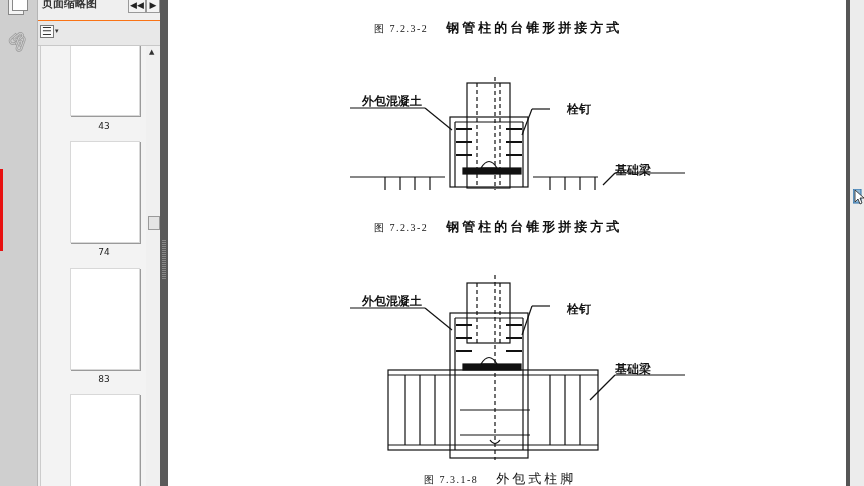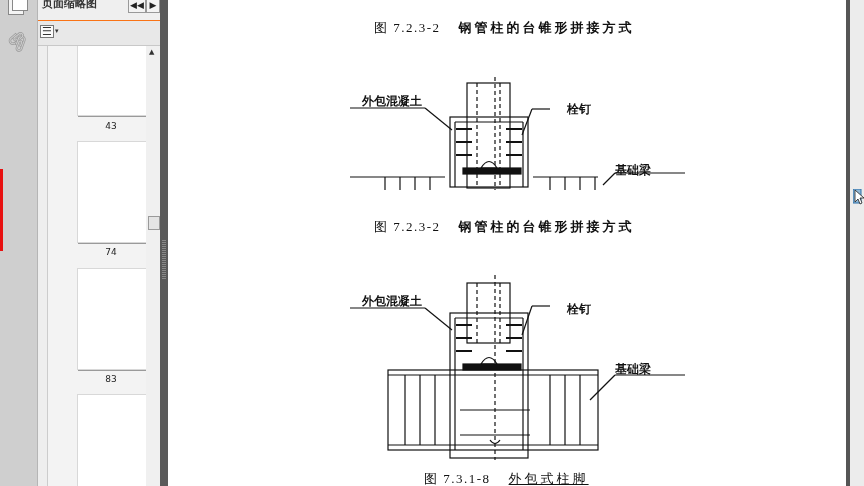--- a/index.html
+++ b/index.html
@@ -9,34 +9,34 @@
   .left-strip .pages-icon::after { content:""; position:absolute; left:3px; top:-2px; width:14px; height:12px; border:1px solid #888; border-top:none; background:#fff; }
   .left-strip .clip-icon { position:absolute; left:7px; top:30px; width:20px; height:20px; color:#9a9a9a; font-size:18px; line-height:20px; transform:rotate(35deg); }
   .red-bar { position:absolute; left:0; top:169px; width:3px; height:82px; background:#e81010; }
   .panel { position:absolute; left:38px; top:0; width:122px; height:486px; background:#eeeeee; }
   .panel-header { position:absolute; left:0; top:0; width:122px; height:20px; background:#efefef; border-bottom:1px solid #f97316; }
   .panel-title { position:absolute; left:4px; top:-4px; font-size:11px; font-weight:bold; color:#333; white-space:nowrap; }
   .nav-btn { position:absolute; top:-3px; width:16px; height:14px; border:1px solid #999; background:#f3f3f3; font-size:9px; line-height:14px; text-align:center; color:#222; }
   .panel-toolbar { position:absolute; left:0; top:21px; width:122px; height:24px; background:#e8e8e8; border-bottom:1px solid #c8c8c8; }
   .options-icon { position:absolute; left:2px; top:4px; font-size:11px; color:#333; border:1px solid #777; padding:0 1px; line-height:11px; background:#fafafa; }
   .options-caret { position:absolute; left:17px; top:6px; font-size:7px; color:#333; }
-  .thumb-area { position:absolute; left:9px; top:46px; width:106px; height:440px; background:#f3f3f3; overflow:hidden; border-left:1px solid #ccc; }
+  .thumb-area { position:absolute; left:2px; top:46px; width:106px; height:440px; background:#f3f3f3; overflow:hidden; border-left:1px solid #ccc; }
   .thumb { position:absolute; left:29px; width:68px; background:#ffffff; border:1px solid #d8d8d8; box-shadow:1px 1px 0 #9a9a9a; }
   .thumb-label { position:absolute; left:29px; width:68px; text-align:center; font-size:9px; color:#222; }
   .v-scroll { position:absolute; left:108px; top:46px; width:14px; height:440px; background:#f0f0f0; }
   .v-scroll .up { position:absolute; left:3px; top:2px; font-size:7px; color:#333; }
   .v-scroll .thumb-knob { position:absolute; left:2px; top:170px; width:10px; height:12px; border:1px solid #9a9a9a; background:#e4e4e4; }
   .splitter { position:absolute; left:160px; top:0; width:8px; height:486px; background:#5a5a5a; }
   .splitter .grip { position:absolute; left:2px; top:240px; width:4px; height:40px; background:repeating-linear-gradient(#8a8a8a 0 1px, #5a5a5a 1px 2px); }
   .doc { position:absolute; left:168px; top:0; width:678px; height:486px; background:#ffffff; }
   .right-border { position:absolute; left:846px; top:0; width:4px; height:486px; background:#555; }
   .right-area { position:absolute; left:850px; top:0; width:14px; height:486px; background:#ececec; }
   .cursor { position:absolute; left:853px; top:189px; width:12px; height:16px; }
   .caption { position:absolute; font-family:"DejaVu Serif", serif; font-size:13px; color:#111; white-space:nowrap; letter-spacing:0.5px; }
-  .caption .num { font-family:"Liberation Serif", serif; font-size:13px; margin-right:18px; letter-spacing:1.5px; }
+  .caption .num { font-family:"Liberation Serif", serif; font-size:10px; margin-right:18px; letter-spacing:1.5px; }
   .caption .txt { font-weight:bold; letter-spacing:3px; }
   .label { position:absolute; font-family:"DejaVu Sans", sans-serif; font-weight:bold; font-size:12px; color:#111; white-space:nowrap; }
   svg.figure { position:absolute; overflow:visible; }
 </style>
 </head>
 <body>
 
 <div class="left-strip">
   <div class="pages-icon"></div>
   <div class="clip-icon">🖇</div>
@@ -162,21 +162,21 @@
       <line x1="182" y1="31" x2="172" y2="60"></line>
     <line x1="335" y1="100" x2="265" y2="100"></line>
       <line x1="265" y1="100" x2="240" y2="125"></line>
   </g>
 </svg>
 <div class="label" style="left:362px;top:293px;">外包混凝土</div>
 <div class="label" style="left:567px;top:301px;">栓钉</div>
 <div class="label" style="left:615px;top:361px;">基础梁</div>
 
 <div class="caption" style="left:424px;top:470px;">
-  <span class="num">图 7.3.1-8</span><span class="txt" style="font-weight:normal;text-decoration:underline;">外包式柱脚</span>
+  <span class="num">图 7.3.1-8</span><span class="txt" style="font-weight:normal;">外包式柱脚</span>
 </div>
 
 <div class="right-border"></div>
 <div class="right-area"></div>
 <svg class="cursor" viewBox="0 0 12 16">
   <rect x="0" y="0" width="8" height="14" fill="#8fb7d6" stroke="#2a6fa8" stroke-width="1"></rect>
   <path d="M2 1 L2 13 L5 10 L7 15 L9 14 L7 9 L11 9 Z" fill="#ffffff" stroke="#222" stroke-width="0.8"></path>
 </svg>
 
 </body></html>

